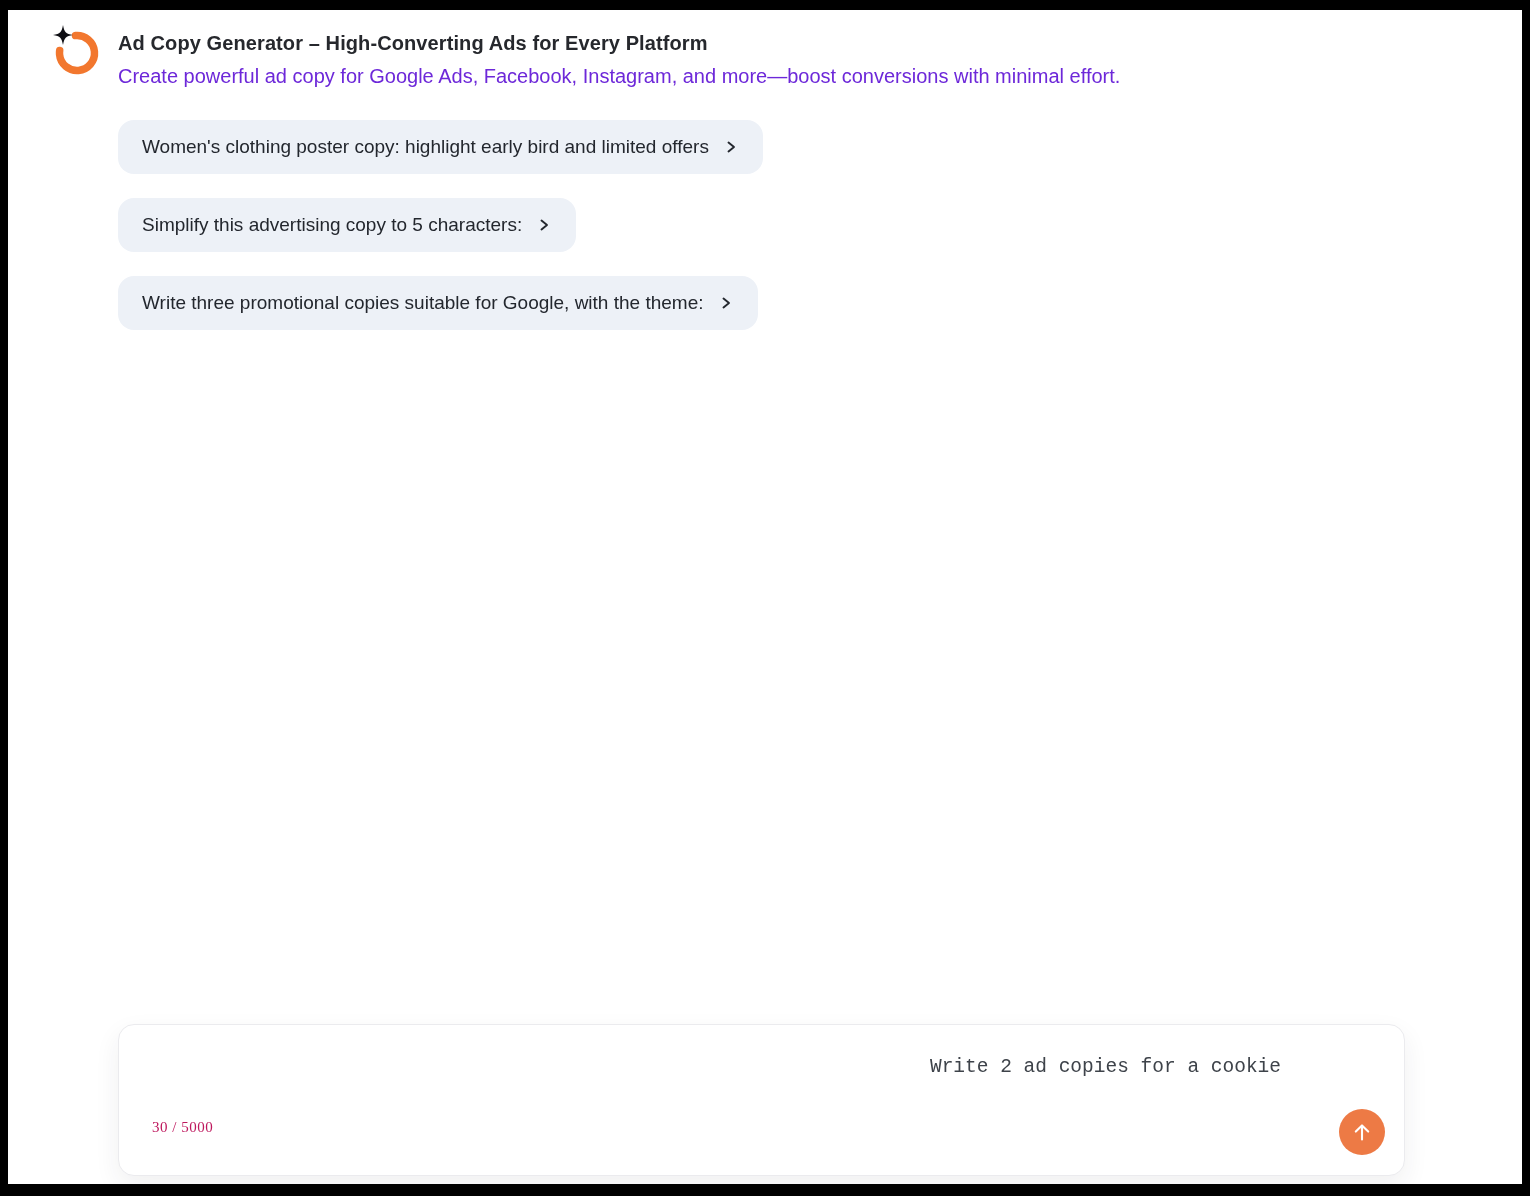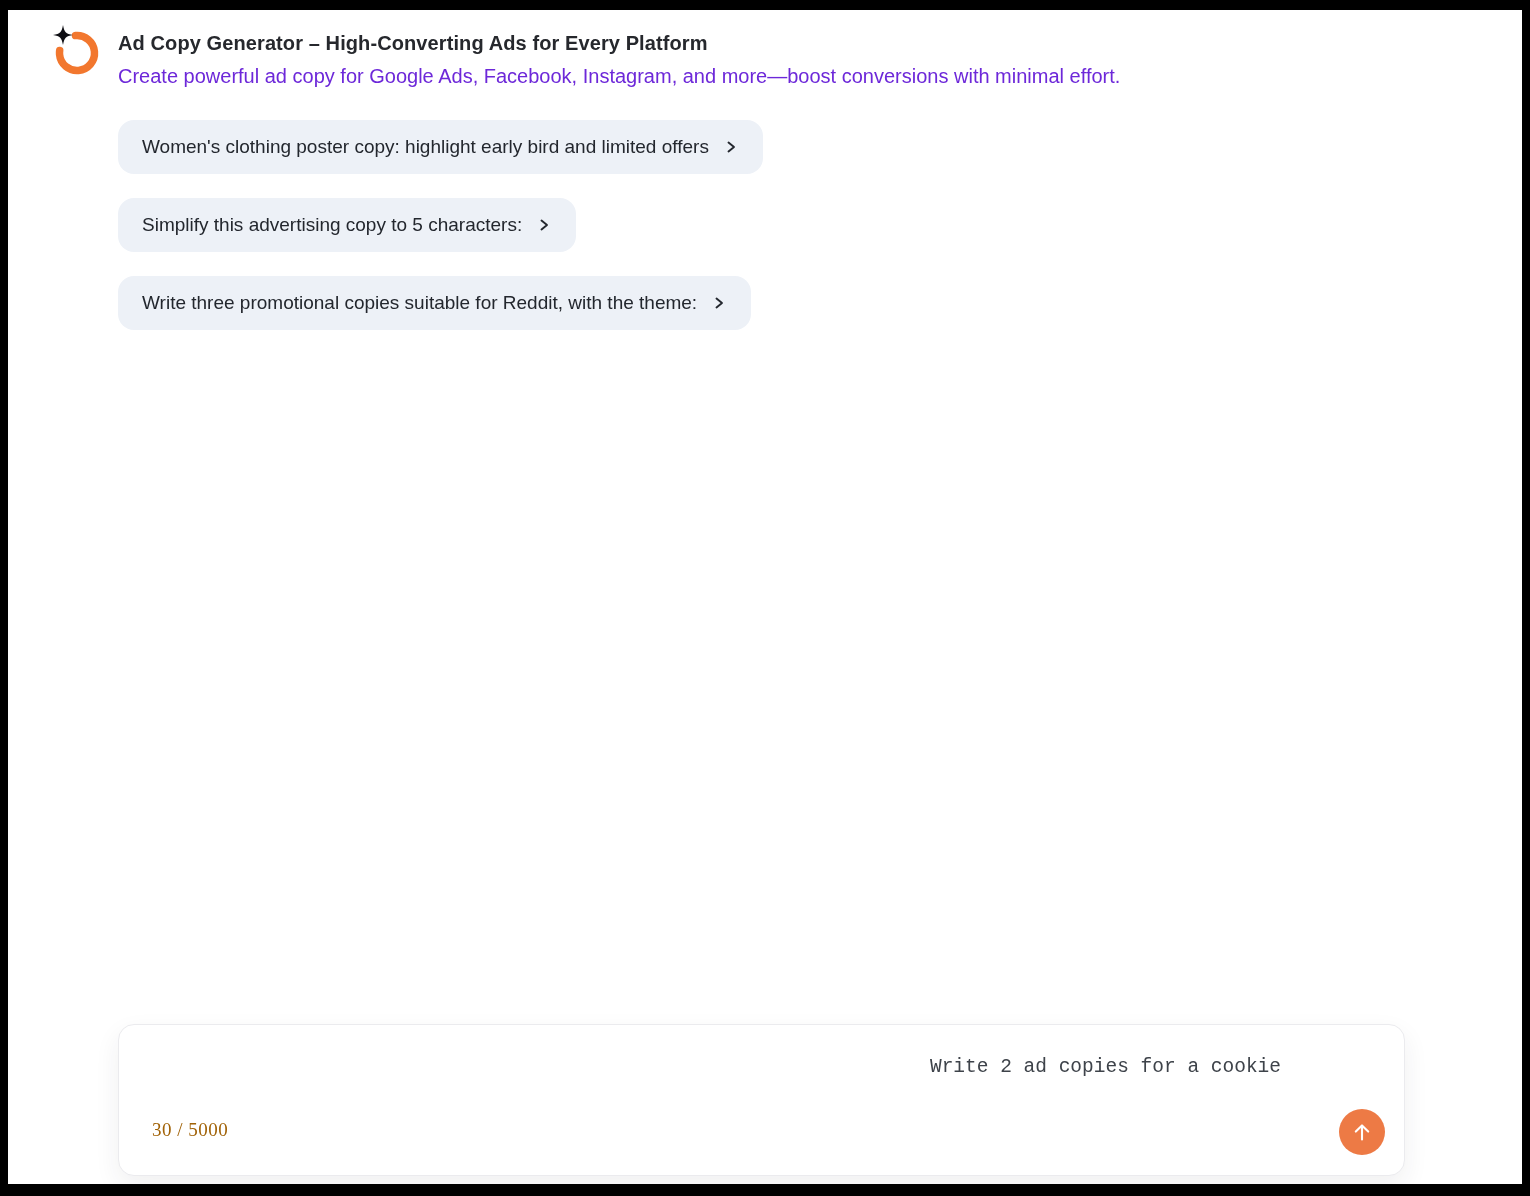--- a/index.html
+++ b/index.html
@@ -100,22 +100,22 @@
     font-size: 19.5px;
     color: #3e434a;
     line-height: 1.3;
     text-align: right;
   }
   .char-counter {
     position: absolute;
     left: 33px;
     top: 94px;
     font-family: "Liberation Serif", "DejaVu Serif", serif;
-    font-size: 19px;
-    color: #a16207;
+    font-size: 15px;
+    color: #be185d;
     letter-spacing: 0.5px;
   }
   .send-button {
     position: absolute;
     right: 19px;
     bottom: 20px;
     width: 46px; height: 46px;
     border-radius: 50%;
     border: none;
     background: #ed7a45;
@@ -155,21 +155,21 @@
     </button>
     <button class="chip">
       <span>Simplify this advertising copy to 5 characters:</span>
       <span class="chev">
         <svg width="16" height="16" viewBox="0 0 16 16" fill="none">
           <polyline points="5.5 3.5 11 8 5.5 12.5" stroke="#23272e" stroke-width="1.9" stroke-linecap="round" stroke-linejoin="round"></polyline>
         </svg>
       </span>
     </button>
     <button class="chip">
-      <span>Write three promotional copies suitable for Reddit, with the theme:</span>
+      <span>Write three promotional copies suitable for Google, with the theme:</span>
       <span class="chev">
         <svg width="16" height="16" viewBox="0 0 16 16" fill="none">
           <polyline points="5.5 3.5 11 8 5.5 12.5" stroke="#23272e" stroke-width="1.9" stroke-linecap="round" stroke-linejoin="round"></polyline>
         </svg>
       </span>
     </button>
   </div>
 
   <div class="composer">
     <textarea class="prompt-input" spellcheck="false" style="">Write 2 ad copies for a cookie</textarea>

